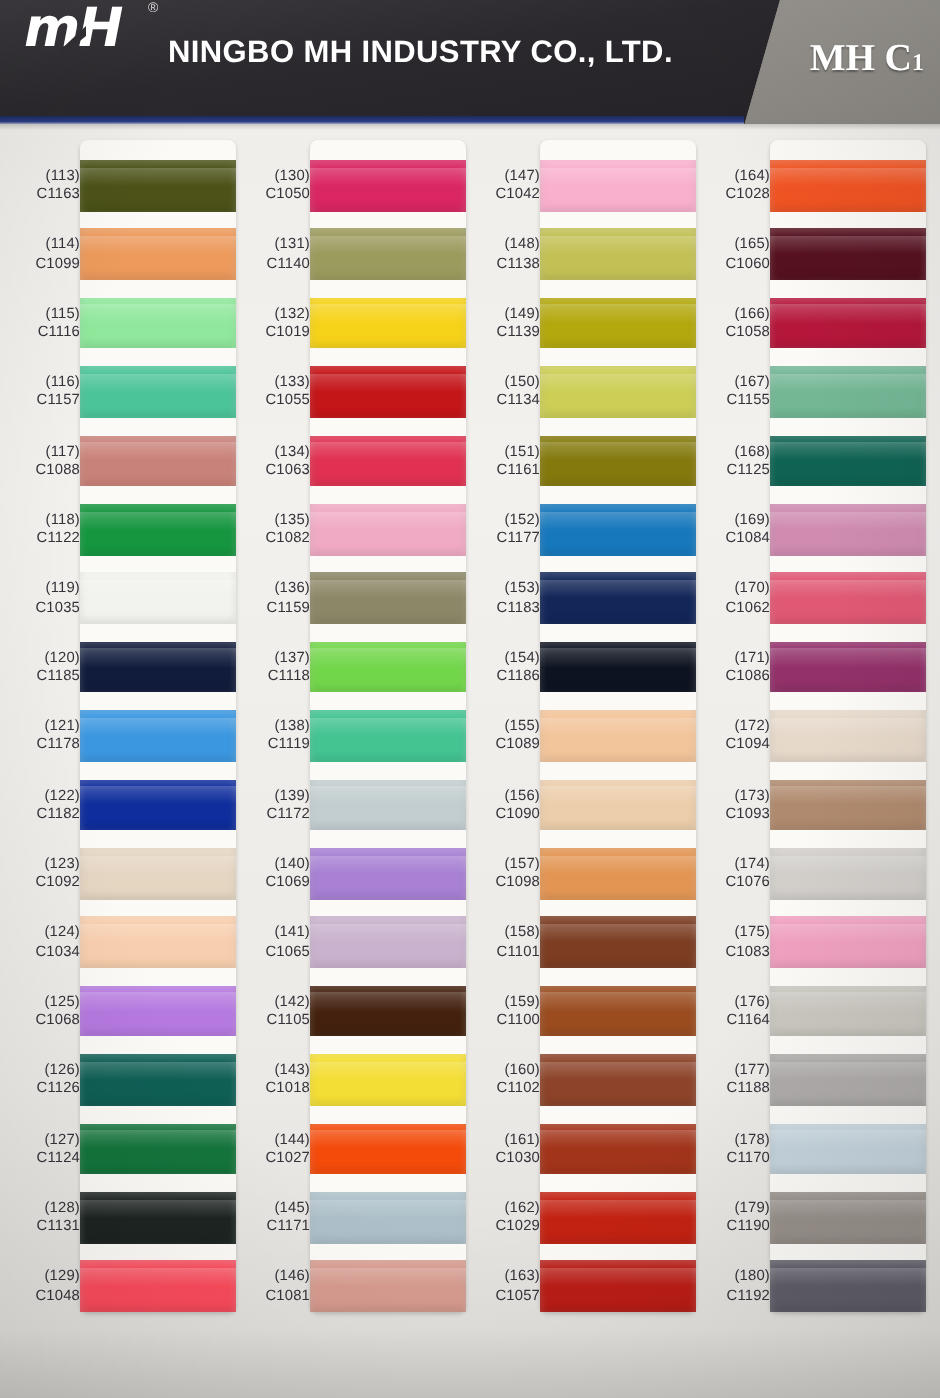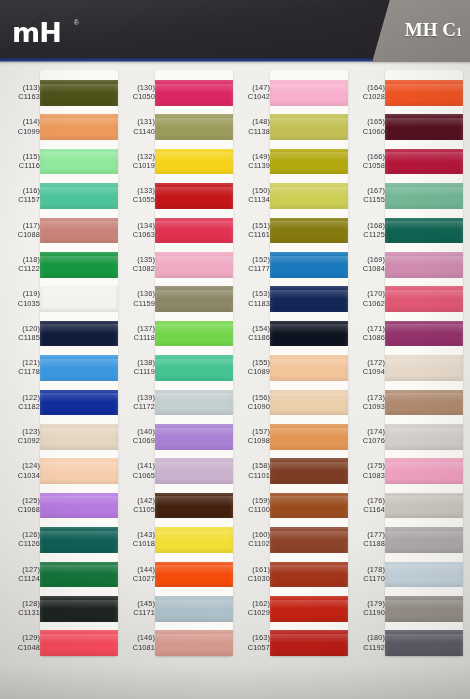--- a/index.html
+++ b/index.html
@@ -37,22 +37,23 @@
     position:absolute;left:0;top:58px;width:372px;height:5px;
     background:linear-gradient(180deg,#1d2a5c 0%,#2b3d84 55%,#f4f3f0 100%);
   }
   #header-rule2{
     position:absolute;left:0;top:62px;width:470px;height:3px;
     background:linear-gradient(180deg,#c9c7c3 0%,#f1efec 100%);
   }
 
   
   #logo{
-    position:absolute;left:12px;top:18px;width:58px;height:30px;
+    position:absolute;left:12px;top:0;width:58px;height:30px;
     z-index:3;
+    font-style:italic;
   }
   #logo .lg{
     font-family:"DejaVu Sans", sans-serif;
     font-weight:bold;font-size:27px;line-height:30px;color:#ffffff;
     letter-spacing:-1px;
   }
   #logo .reg{
     position:absolute;right:-9px;top:1px;font-size:7px;color:#dcdcdc;
   }
   #logo-swoosh{
@@ -136,20 +137,21 @@
 
   <div id="header">
     <div id="header-right"></div>
 
     <div id="logo">
       <span class="lg">mH</span>
       <span class="reg">®</span>
     </div>
     <div id="logo-swoosh"></div>
 
+    <div id="company-name">NINGBO MH INDUSTRY CO., LTD.</div>
 
     <div id="series-label">
       <span>MH C</span><span class="sub">1</span>
     </div>
 
     <div id="header-rule"></div>
   </div>
   <div id="header-rule2"></div>
 
   <div id="grid">

